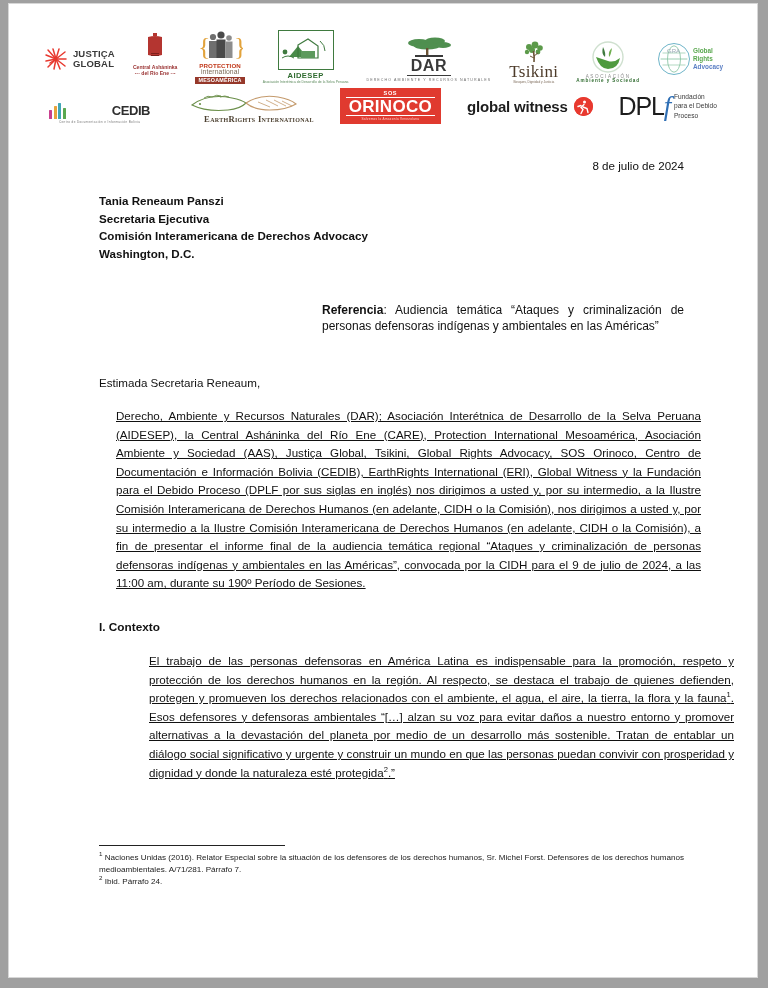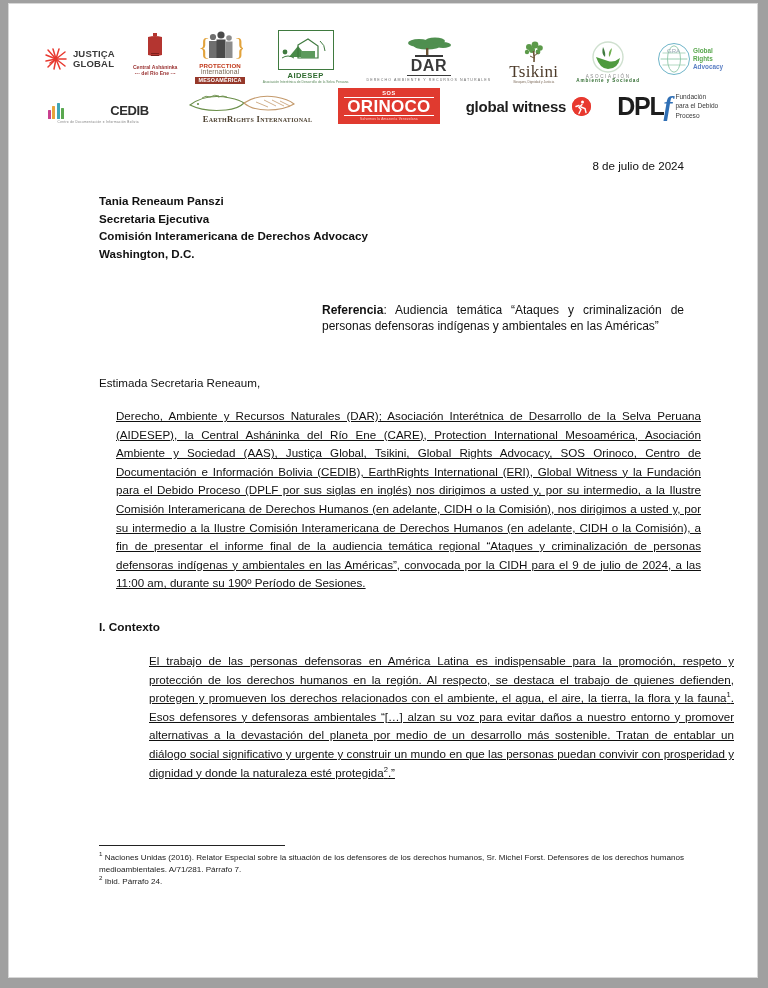--- a/index.html
+++ b/index.html
@@ -154,21 +154,21 @@
   
   .lg-gw { flex-direction: row; align-items: center; gap: 6px; height: 36px;}
   .gw-word { font-size: 15px; font-weight: bold; color: #1d1d1d; letter-spacing: -.2px; }
   .gw-circ {
     width: 19px; height: 19px; border-radius: 50%; background: #e8392f;
     position: relative;
   }
 
   
   .lg-dplf { flex-direction: row; align-items: center; gap: 4px; height: 36px;}
-  .dplf-word { font-size: 25px; font-weight: bold; color: #1d1d1d; letter-spacing: -1.2px; line-height: 1; position: relative;}
+  .dplf-word { font-size: 25px; font-weight: normal; color: #1d1d1d; letter-spacing: -1.2px; line-height: 1; position: relative;}
   .dplf-f { color: #2f6fb5; font-style: italic; font-family: "Liberation Serif", serif; font-size: 27px;}
   .dplf-text { font-size: 6.6px; color: #3a3a3a; line-height: 1.45; text-align: left;}
 
   
   .sheet {
     position: absolute;
     left: 83px;
     top: 0;
     width: 592px;
   }

